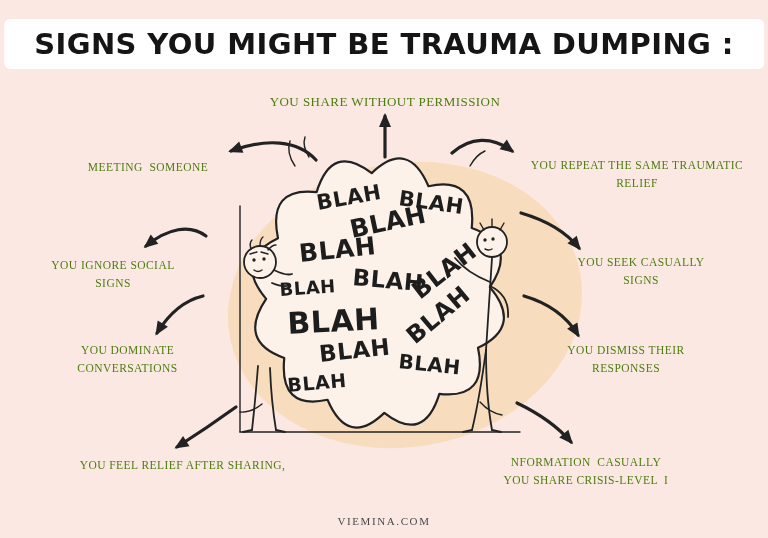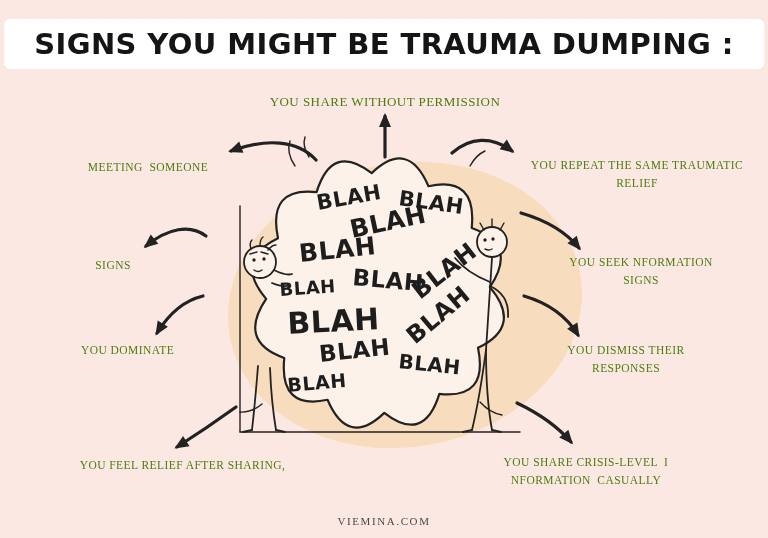--- a/index.html
+++ b/index.html
@@ -136,44 +136,46 @@
 
 <div class="lbl big" style="left:235px;top:92px;width:300px">
   <span>YOU SHARE WITHOUT PERMISSION</span>
 </div>
 
 <div class="lbl" style="left:38px;top:158px;width:220px">
   <span>MEETING  SOMEONE</span>
 </div>
 
 <div class="lbl" style="left:28px;top:256px;width:170px">
+  <span>YOU IGNORE SOCIAL</span>
   <span>SIGNS</span>
 </div>
 
 <div class="lbl" style="left:35px;top:341px;width:185px">
   <span>YOU DOMINATE</span>
+  <span>CONVERSATIONS</span>
 </div>
 
 <div class="lbl" style="left:50px;top:456px;width:265px">
   <span>YOU FEEL RELIEF AFTER SHARING,</span>
 </div>
 
 <div class="lbl" style="left:524px;top:156px;width:226px">
   <span>YOU REPEAT THE SAME TRAUMATIC</span>
   <span>RELIEF</span>
 </div>
 
 <div class="lbl" style="left:558px;top:253px;width:166px">
-  <span>YOU SEEK NFORMATION</span>
+  <span>YOU SEEK CASUALLY</span>
   <span>SIGNS</span>
 </div>
 
 <div class="lbl" style="left:543px;top:341px;width:166px">
   <span>YOU DISMISS THEIR</span>
   <span>RESPONSES</span>
 </div>
 
 <div class="lbl" style="left:478px;top:453px;width:216px">
+  <span>NFORMATION  CASUALLY</span>
   <span>YOU SHARE CRISIS-LEVEL  I</span>
-  <span>NFORMATION  CASUALLY</span>
 </div>
 
 <div class="footer">VIEMINA.COM</div>
 
 </body></html>

